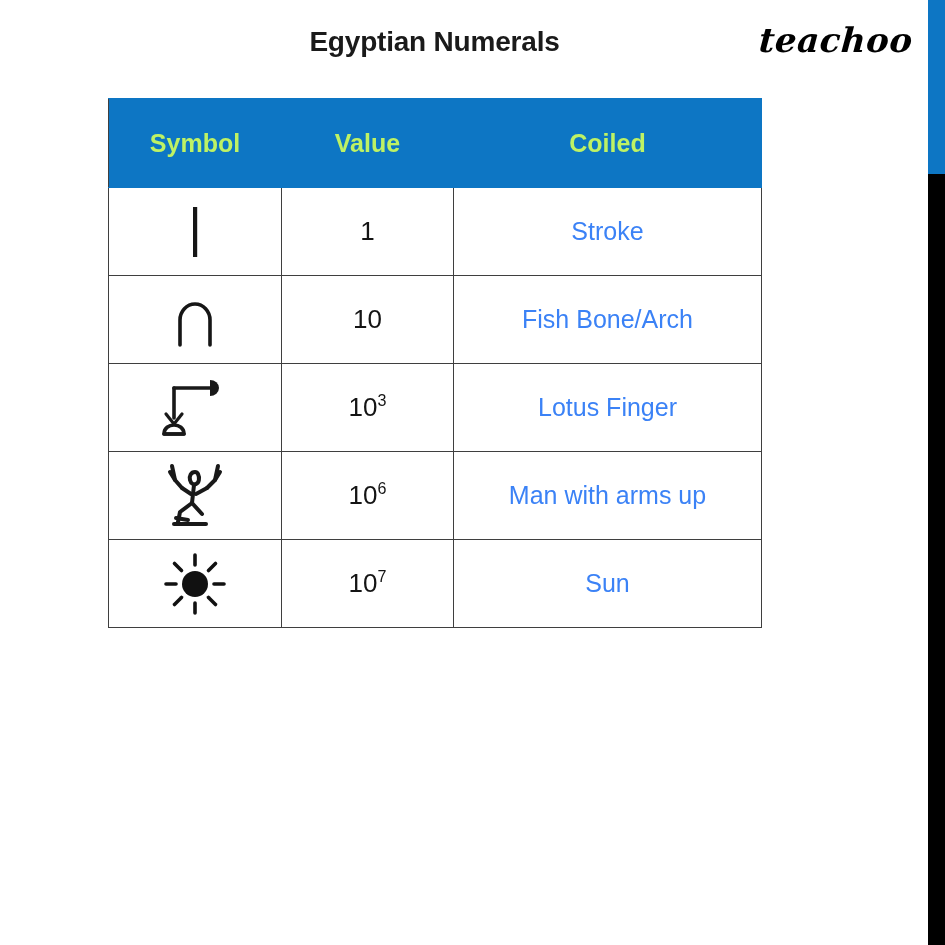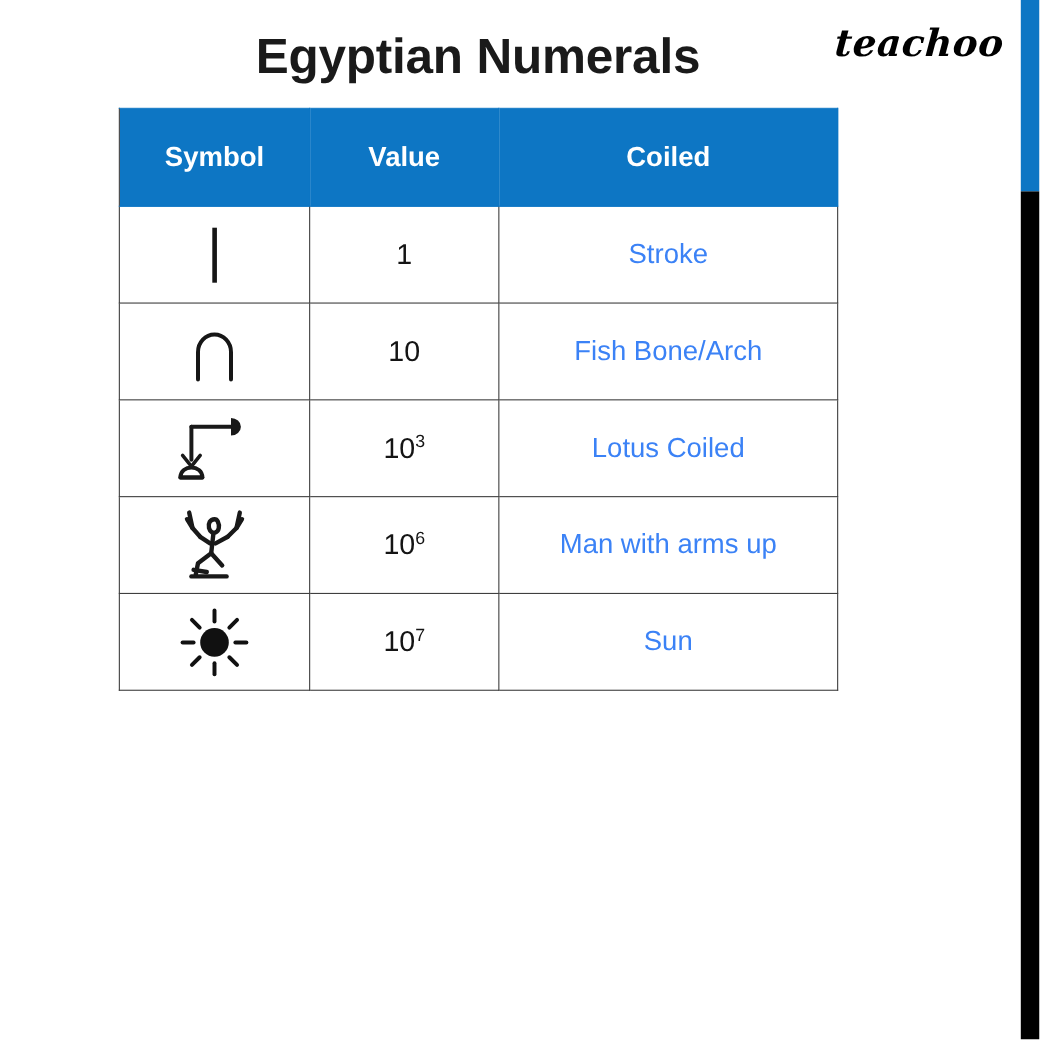--- a/index.html
+++ b/index.html
@@ -25,21 +25,21 @@
   .edge-bar-blue { top: 0; height: 174px; background: #0D76C4; }
   .edge-bar-black { top: 174px; bottom: 0; background: #000000; }
 
   
   .page-title {
     position: absolute;
     left: 108px;
     top: 27px;
     width: 653px;
     text-align: center;
-    font-size: 45px;
+    font-size: 28px;
     font-weight: bold;
     color: #1a1a1a;
     letter-spacing: -0.2px;
     font-family: "Liberation Sans", sans-serif;
     line-height: 1.05;
   }
   .brand-logo {
     position: absolute;
     right: 32px;
     top: 20px;
@@ -64,21 +64,21 @@
   .numerals-table th,
   .numerals-table td {
     border: 1px solid #3f3f3f;
     padding: 0;
     text-align: center;
     vertical-align: middle;
   }
   .numerals-table thead th {
     background: #0D76C4;
     border-color: #0D76C4;
-    color: #ffffff;
+    color: #bef264;
     font-size: 25px;
     font-weight: bold;
     height: 88px;
   }
   .numerals-table thead th.hdr-first { border-left-color: #3f3f3f; }
   .col-symbol  { width: 173px; }
   .col-value   { width: 172px; }
   .col-meaning { width: 308px; }
 
   .numerals-table tbody td { height: 87px; background: #ffffff; }
@@ -165,21 +165,21 @@
             <path d="M8 62 C8 50 28 50 28 62 Z" fill="none" stroke="#191919" stroke-width="3.6" stroke-linejoin="round"></path>
             <path d="M8 62 L28 62" fill="none" stroke="#191919" stroke-width="3.6" stroke-linecap="round"></path>
             <path d="M10 42 L18 52" fill="none" stroke="#191919" stroke-width="3.2" stroke-linecap="round"></path>
             <path d="M26 42 L18 52" fill="none" stroke="#191919" stroke-width="3.2" stroke-linecap="round"></path>
           </svg>
         </span>
       </td>
       <td class="cell-value">
         <span>10</span><sup>3</sup>
       </td>
-      <td class="cell-meaning">Lotus Coiled</td>
+      <td class="cell-meaning">Lotus Finger</td>
     </tr>
 
 
 
     <tr>
       <td class="cell-symbol">
         <span class="glyph">
           <svg width="74" height="76" viewBox="0 0 74 76">
             <g fill="none" stroke="#191919" stroke-width="4" stroke-linecap="round" stroke-linejoin="round">
               <path d="M14 8 L17 22 L24 30"></path>

